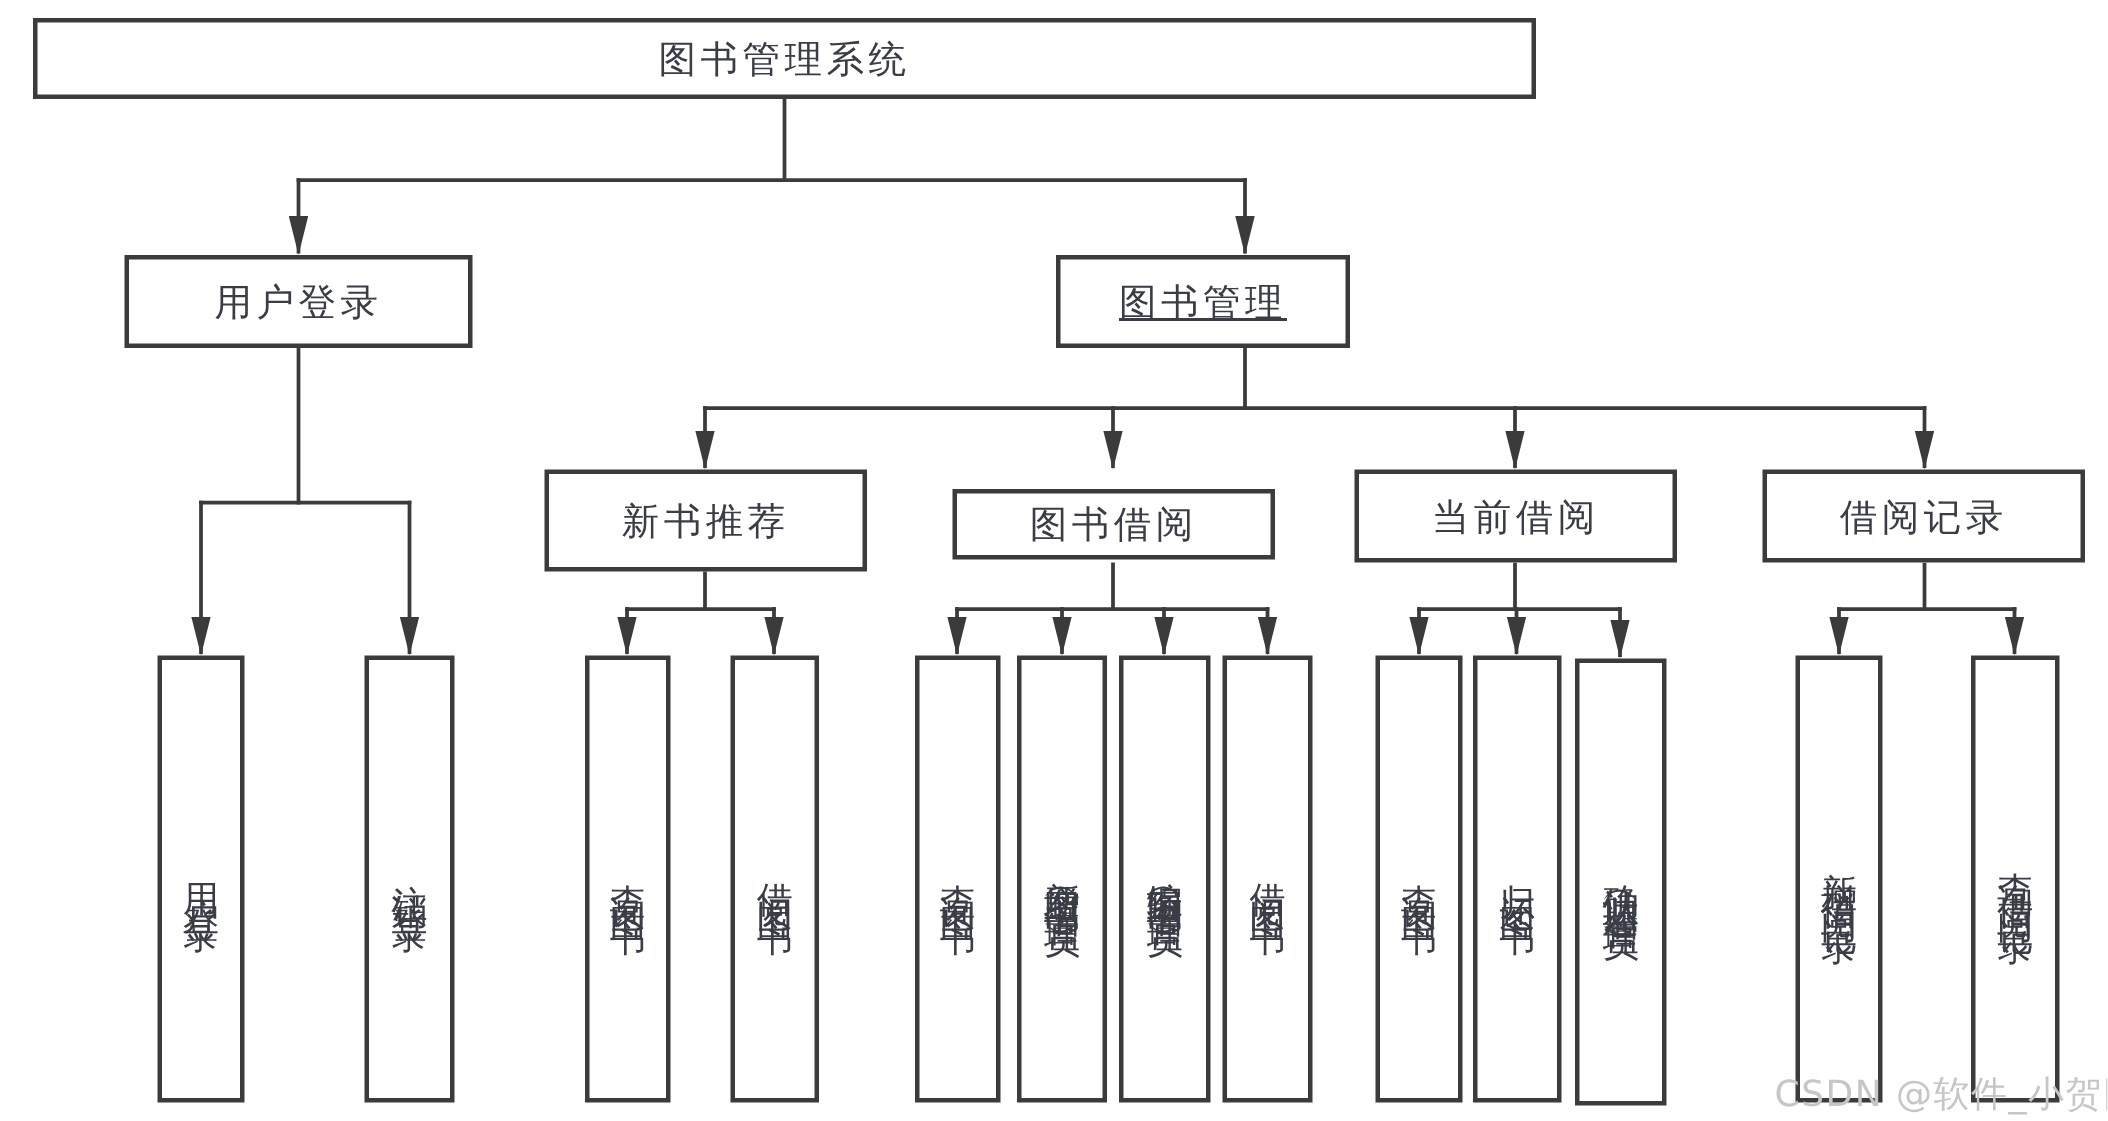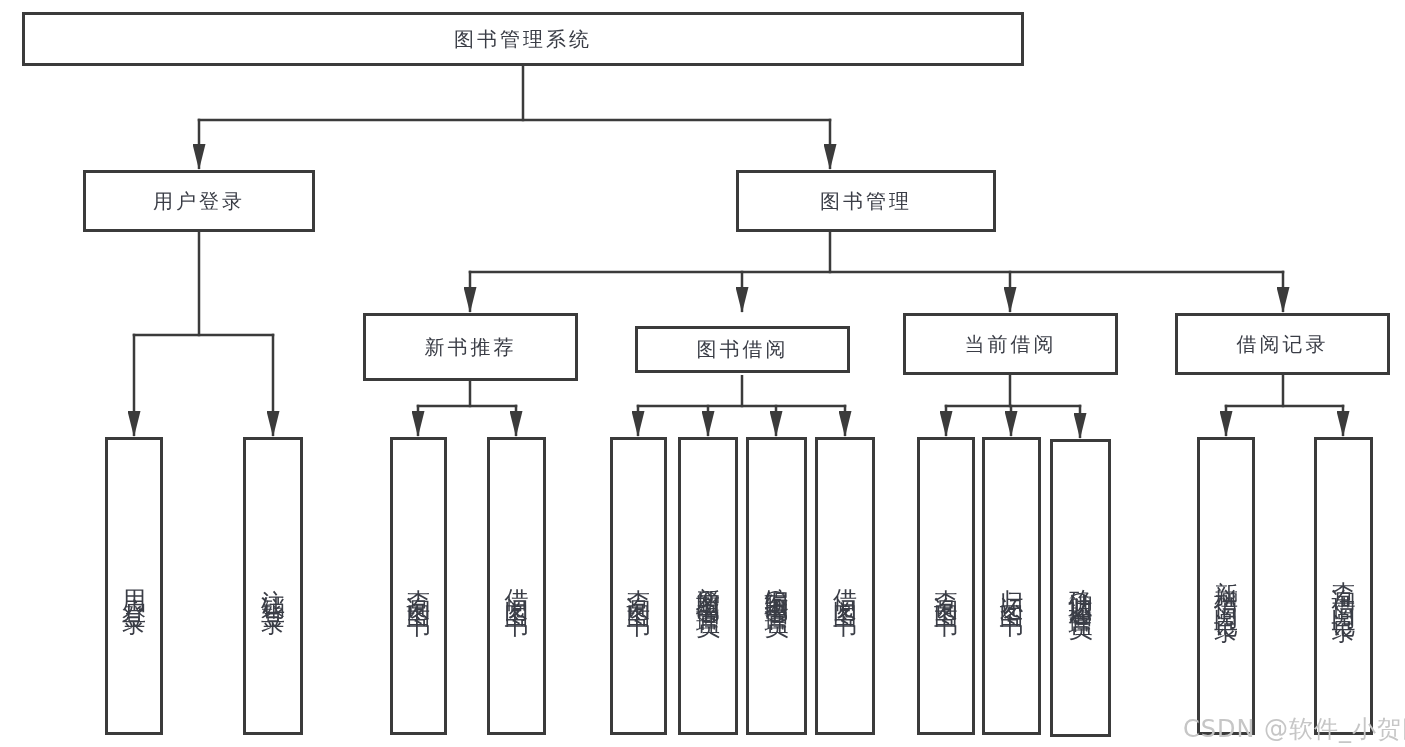--- a/index.html
+++ b/index.html
@@ -19,21 +19,21 @@
     width: 1405px; height: 747px;
   }
   .box {
     position: absolute;
     background: #ffffff;
     border: 3px solid #3b3b3b;
     color: #3a3d46;
     display: flex;
     align-items: center;
     justify-content: center;
-    font-size: 20px;
+    font-size: 25px;
     letter-spacing: 3px;
     white-space: nowrap;
     z-index: 2;
   }
   .vbox {
     writing-mode: vertical-rl;
     text-orientation: mixed;
     font-size: 24px;
     letter-spacing: 8px;
     white-space: normal;
@@ -100,21 +100,21 @@
       <line x1="1283" y1="375" x2="1283" y2="407.25"></line>
       <line x1="1224.75" y1="406" x2="1344.25" y2="406"></line>
       <line x1="1226" y1="404.75" x2="1226" y2="436" marker-end="url(#arrow)"></line>
       <line x1="1343" y1="404.75" x2="1343" y2="436" marker-end="url(#arrow)"></line>
     </g>
   </svg>
 
   <div class="box" style="left:22px; top:12px; width:1002px; height:54px;">图书管理系统</div>
 
   <div class="box" style="left:83px; top:170px; width:232px; height:62px;">用户登录</div>
-  <div class="box" style="left:736px; top:170px; width:260px; height:62px;">图书管理</div>
+  <div class="box" style="left:704px; top:170px; width:196px; height:62px;text-decoration:underline;">图书管理</div>
 
   <div class="box" style="left:363px; top:313px; width:215px; height:68px;">新书推荐</div>
   <div class="box" style="left:635px; top:326px; width:215px; height:47px;">图书借阅</div>
   <div class="box" style="left:903px; top:313px; width:215px; height:62px;">当前借阅</div>
   <div class="box" style="left:1175px; top:313px; width:215px; height:62px;">借阅记录</div>
 
   <div class="box vbox" style="left:105px; top:437px; width:58px; height:298px;">用户登录</div>
   <div class="box vbox" style="left:243px; top:437px; width:60px; height:298px;">注销登录</div>
 
   <div class="box vbox" style="left:390px; top:437px; width:57px; height:298px;">查询图书</div>

